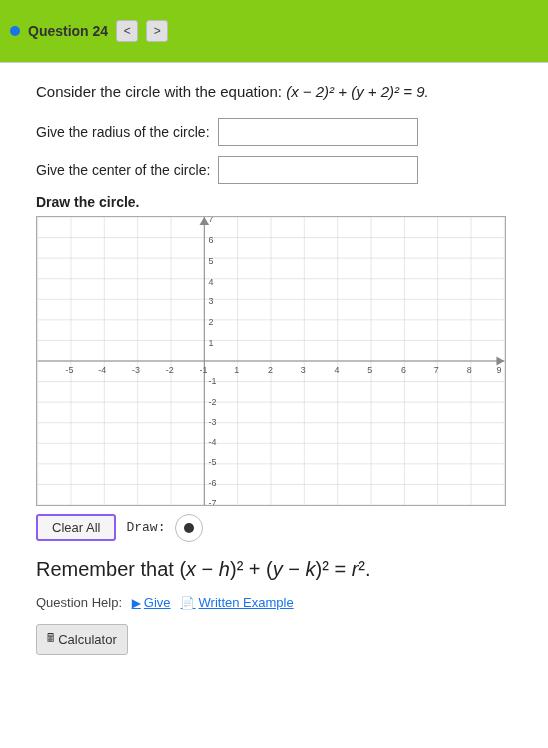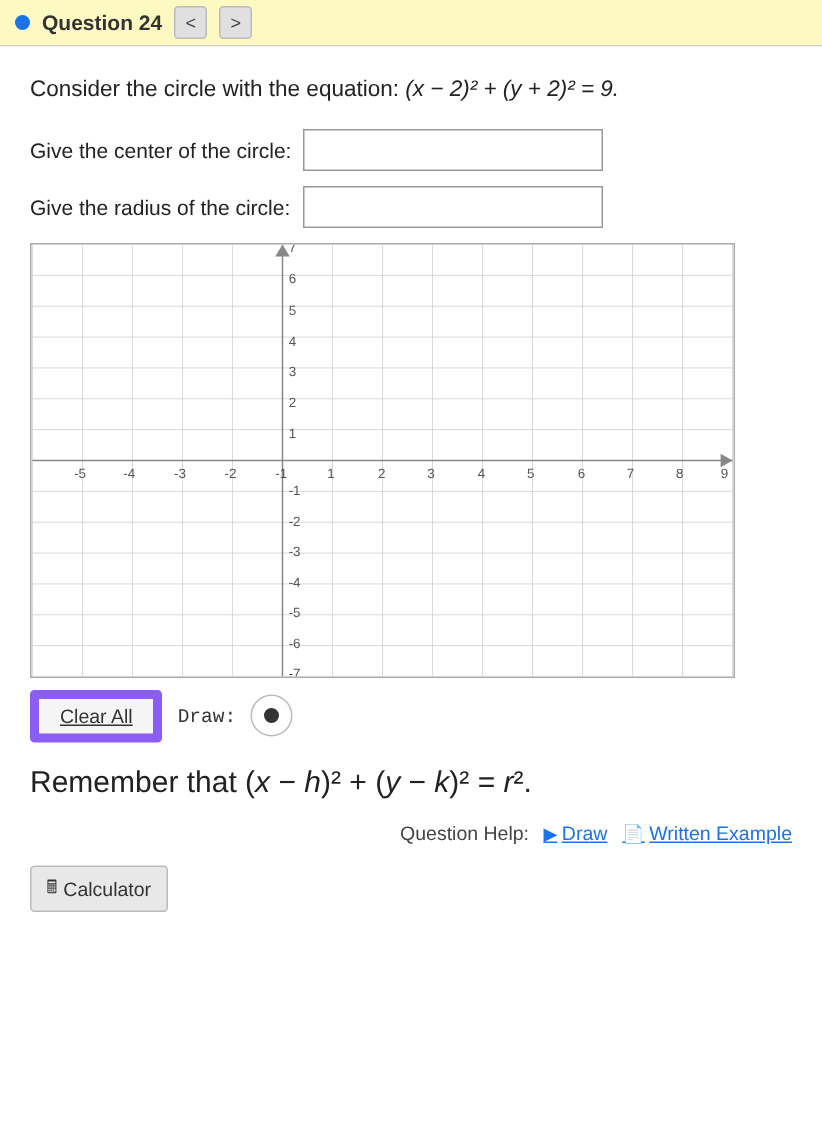--- a/index.html
+++ b/index.html
@@ -5,23 +5,23 @@
     * { box-sizing: border-box; margin: 0; padding: 0; }
     body {
       font-family: Arial, sans-serif;
       background: #f0f0f0;
       width: 548px;
       min-height: 748px;
       display: flex;
       flex-direction: column;
     }
     .top-bar {
-      background: #fef9c3;
+      background: #84cc16;
       border-bottom: 1px solid #ccc;
-      padding: 4px 10px;
+      padding: 20px 10px;
       display: flex;
       align-items: center;
       gap: 8px;
     }
     .question-dot {
       width: 10px; height: 10px;
       background: #1a73e8;
       border-radius: 50%;
       display: inline-block;
     }
@@ -35,21 +35,21 @@
       border: 1px solid #bbb;
       border-radius: 3px;
       width: 22px; height: 22px;
       cursor: pointer;
       display: flex; align-items: center; justify-content: center;
       font-size: 12px;
       color: #444;
     }
     .main-content {
       background: #fff;
-      padding: 18px 20px 14px 20px;
+      padding: 18px 20px 14px 36px;
       flex: 1;
     }
     .equation-text {
       font-size: 15px;
       color: #222;
       margin-bottom: 14px;
       line-height: 1.5;
     }
     .input-row {
       display: flex;
@@ -88,27 +88,26 @@
       width: 100%; height: 100%;
     }
     .bottom-controls {
       display: flex;
       align-items: center;
       gap: 10px;
       margin-bottom: 16px;
     }
     .clear-btn {
       background: #f5f5f5;
-      border: 6px solid #8b5cf6;
+      border: 2px solid #8b5cf6;
       border-radius: 3px;
       padding: 4px 14px;
       font-size: 13px;
       cursor: pointer;
       color: #333;
-      text-decoration: underline;
     }
     .draw-dot-btn {
       background: #fff;
       border: 1px solid #bbb;
       border-radius: 50%;
       width: 28px; height: 28px;
       display: flex; align-items: center; justify-content: center;
       cursor: pointer;
     }
     .draw-dot-inner {
@@ -118,21 +117,20 @@
     }
     .remember-text {
       font-size: 20px;
       color: #222;
       margin-bottom: 14px;
     }
     .question-help {
       font-size: 13px;
       color: #444;
       margin-bottom: 6px;
-      text-align: right;
     }
     .help-links {
       display: flex;
       gap: 12px;
       align-items: center;
       margin-bottom: 8px;
     }
     .help-link {
       color: #1a73e8;
       text-decoration: underline;
@@ -164,29 +162,30 @@
   <button class="nav-btn">&gt;</button>
 </div>
 
 <div class="main-content">
   <div class="equation-text">
     <span>Consider the circle with the equation:</span>
     <span style="font-style:italic;"> (<i>x</i> − 2)² + (<i>y</i> + 2)² = 9.</span>
   </div>
 
   <div class="input-row">
+    <span>Give the radius of the circle:</span>
+    <input type="text" value="" style="">
+  </div>
+
+  <div class="input-row">
     <span>Give the center of the circle:</span>
     <input type="text" value="" style="">
   </div>
 
-  <div class="input-row">
-    <span>Give the radius of the circle:</span>
-    <input type="text" value="" style="">
-  </div>
-
+  <div class="draw-label">Draw the circle.</div>
 
   <div class="grid-container">
     <svg class="grid-svg" viewBox="0 0 470 290" xmlns="http://www.w3.org/2000/svg">
 
       <defs>
         <style>
           .grid-line { stroke: #ccc; stroke-width: 0.5; }
           .axis-line { stroke: #888; stroke-width: 1; }
           .axis-label { font-size: 9px; fill: #555; font-family: Arial; }
         </style>
@@ -273,21 +272,21 @@
 
   <div class="remember-text">
     Remember that (<i>x</i> − <i>h</i>)² + (<i>y</i> − <i>k</i>)² = <i>r</i>².
   </div>
 
   <div class="question-help">
     <span>Question Help:</span>
     <span class="help-links" style="display:inline-flex; gap:10px; margin-left:6px;">
       <a class="help-link">
         <span class="icon-small">▶</span>
-        <span>Draw</span>
+        <span>Give</span>
       </a>
       <a class="help-link">
         <span class="icon-small">📄</span>
         <span>Written Example</span>
       </a>
     </span>
   </div>
 
   <button class="calculator-btn">
     <span class="icon-small">🖩</span>

